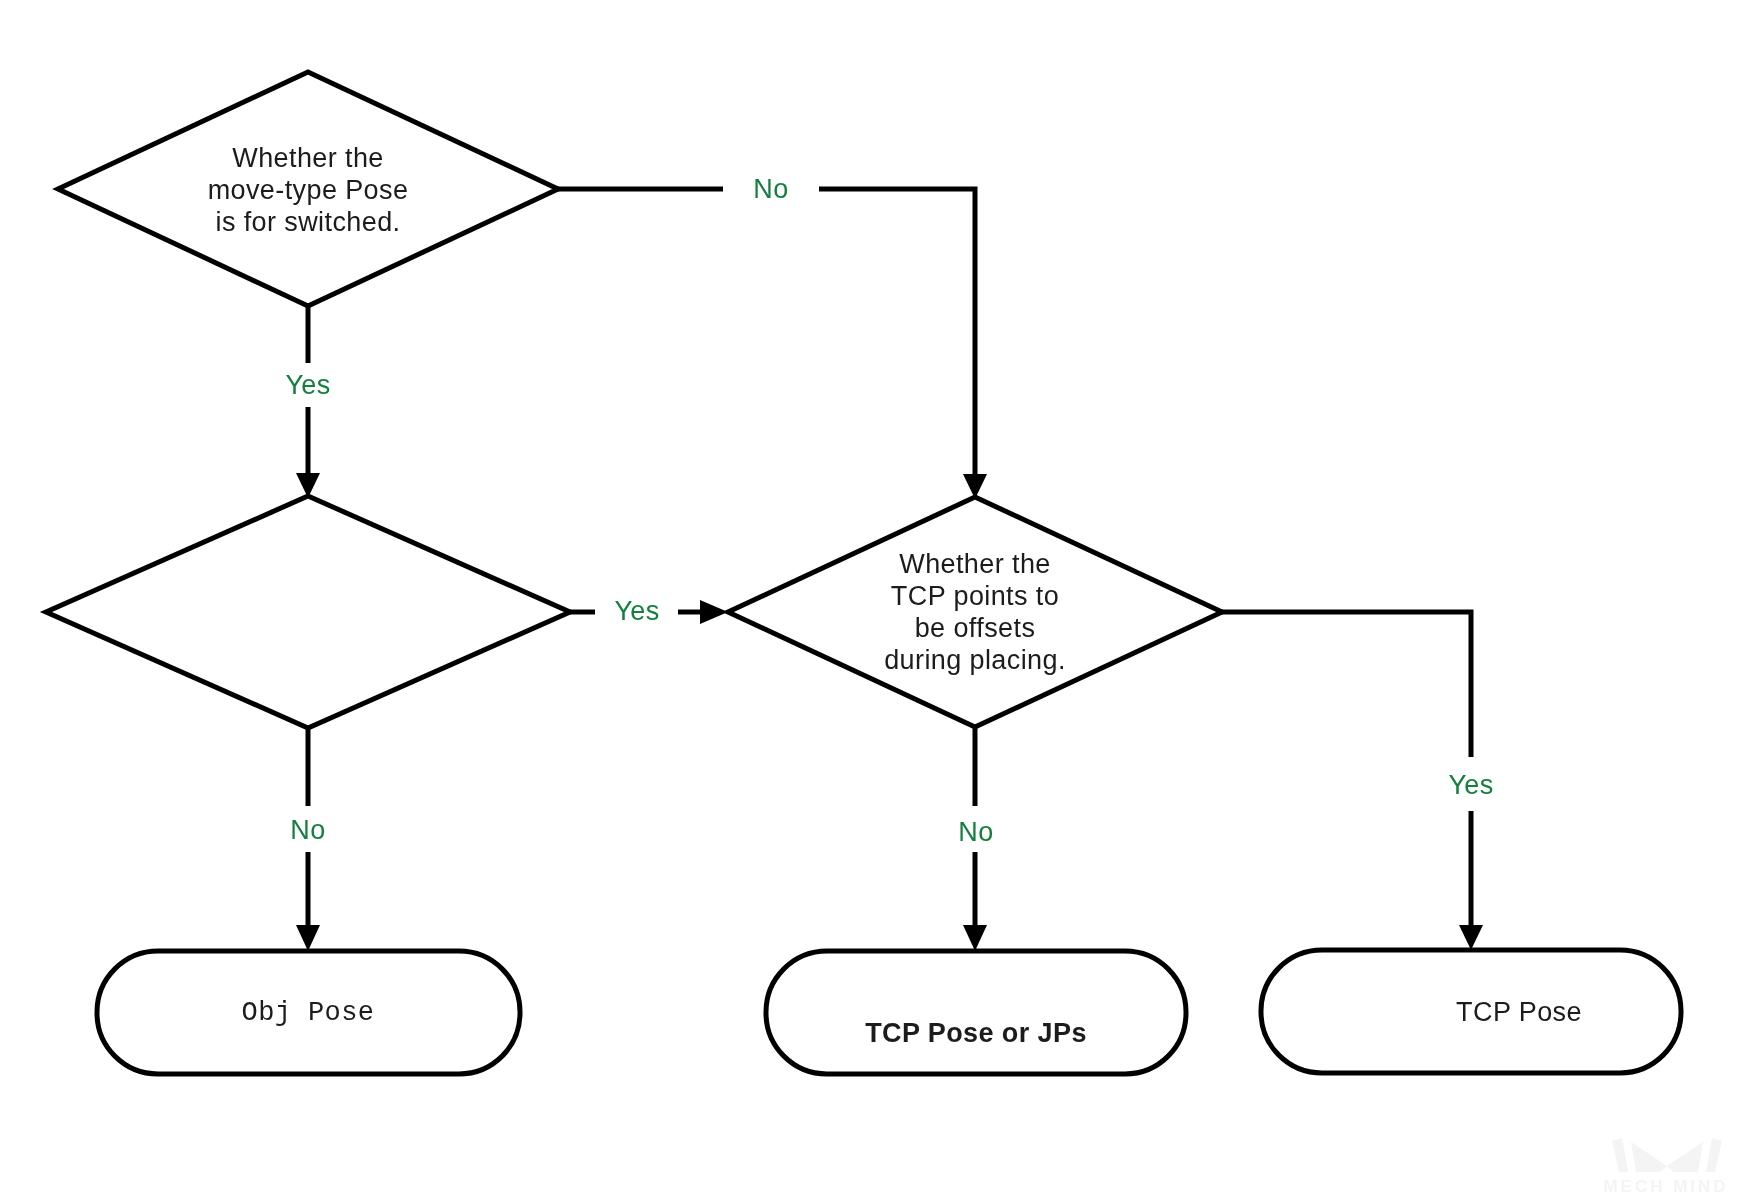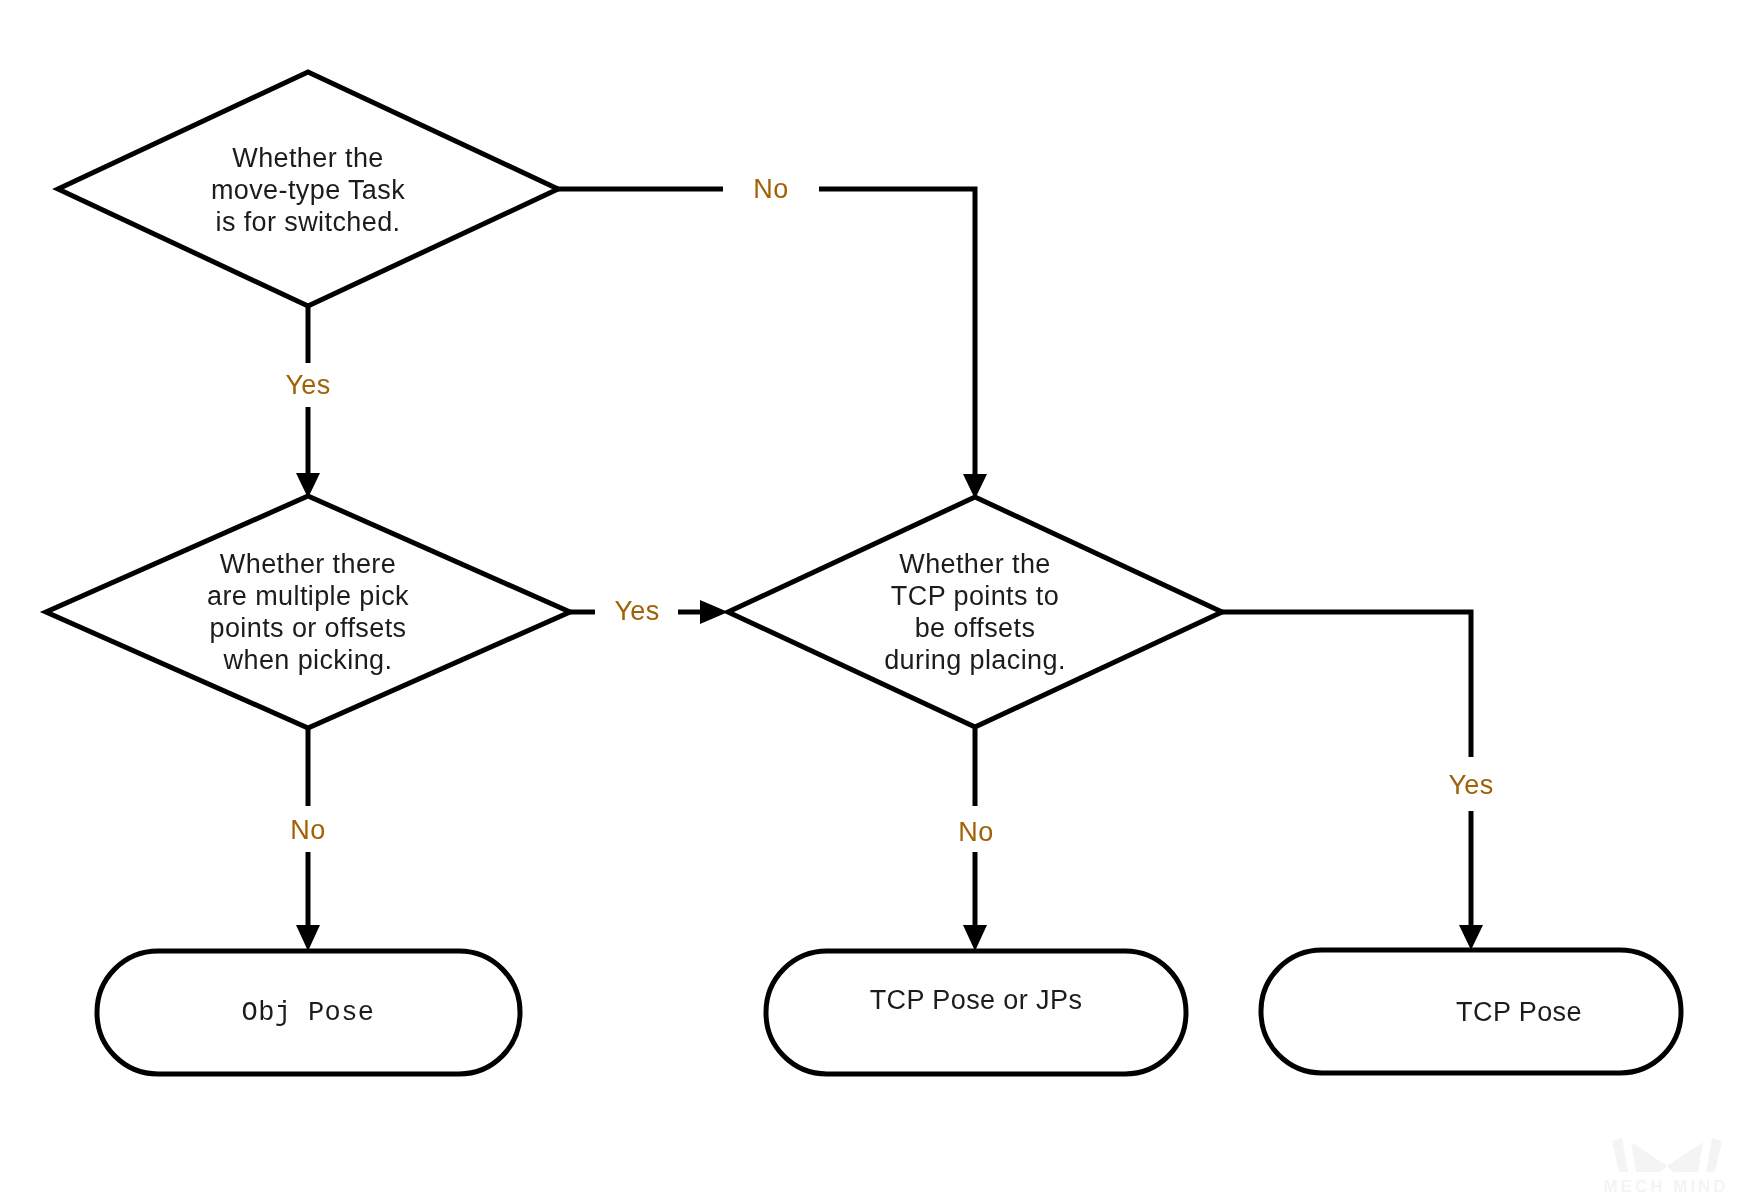--- a/index.html
+++ b/index.html
@@ -27,21 +27,21 @@
     color: #1c1c1c;
     font-size: 27px;
     line-height: 32px;
     letter-spacing: 0.4px;
     white-space: nowrap;
   }
   .edge-label {
     position: absolute;
     transform: translate(-50%, -50%);
     text-align: center;
-    color: #a16207;
+    color: #15803d;
     font-size: 27px;
     line-height: 28px;
     letter-spacing: 0.4px;
     white-space: nowrap;
   }
   .watermark-text {
     position: absolute;
     transform: translate(-50%, -50%);
     text-align: center;
     color: #f4f4f4;
@@ -103,40 +103,34 @@
     <g fill="#f4f4f4" stroke="none">
       <polygon points="1612,1141 1622,1138 1628,1172 1619,1172"></polygon>
       <polygon points="1631,1142 1667,1166 1660,1172 1636,1172"></polygon>
       <polygon points="1703,1142 1667,1166 1674,1172 1698,1172"></polygon>
       <polygon points="1722,1141 1712,1138 1706,1172 1715,1172"></polygon>
     </g>
   </svg>
 
   <div class="node-label" style="left:308px; top:190px;">
     <div>Whether the</div>
-    <div>move-type Task</div>
+    <div>move-type Pose</div>
     <div>is for switched.</div>
   </div>
 
-  <div class="node-label" style="left:308px; top:612px;">
-    <div>Whether there</div>
-    <div>are multiple pick</div>
-    <div>points or offsets</div>
-    <div>when picking.</div>
-  </div>
 
   <div class="node-label" style="left:975px; top:612px;">
     <div>Whether the</div>
     <div>TCP points to</div>
     <div>be offsets</div>
     <div>during placing.</div>
   </div>
 
   <div class="node-label" style="left:308px; top:1013px;font-family:Liberation Mono, monospace;">Obj Pose</div>
-  <div class="node-label" style="left:976px; top:1000px;">TCP Pose or JPs</div>
+  <div class="node-label" style="left:976px; top:1033px;font-weight:bold;">TCP Pose or JPs</div>
   <div class="node-label" style="left:1471px; top:1012px;margin-left:48px;">TCP Pose</div>
 
   <div class="edge-label" style="left:771px; top:189px;">No</div>
   <div class="edge-label" style="left:308px; top:385px;">Yes</div>
   <div class="edge-label" style="left:637px; top:611px;">Yes</div>
   <div class="edge-label" style="left:308px; top:830px;">No</div>
   <div class="edge-label" style="left:976px; top:832px;">No</div>
   <div class="edge-label" style="left:1471px; top:785px;">Yes</div>
 
   <div class="watermark-text" style="left:1666px; top:1187px;">MECH MIND</div>

